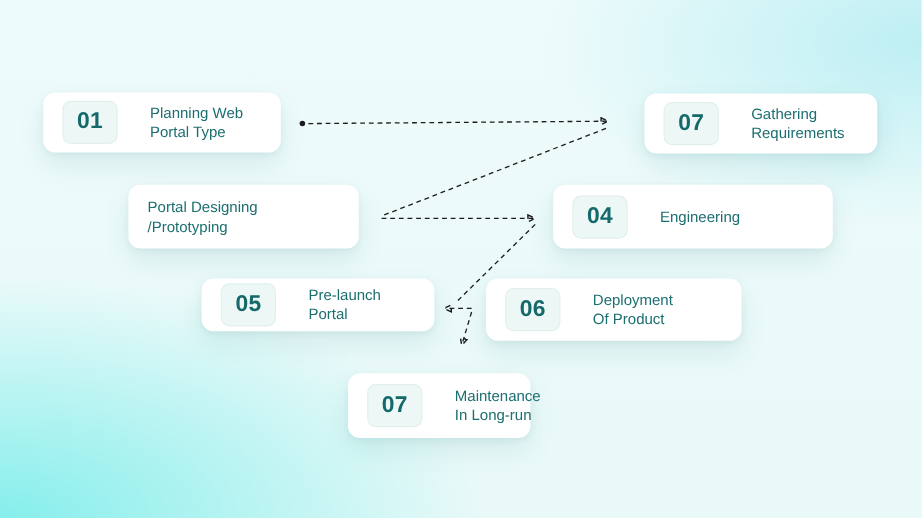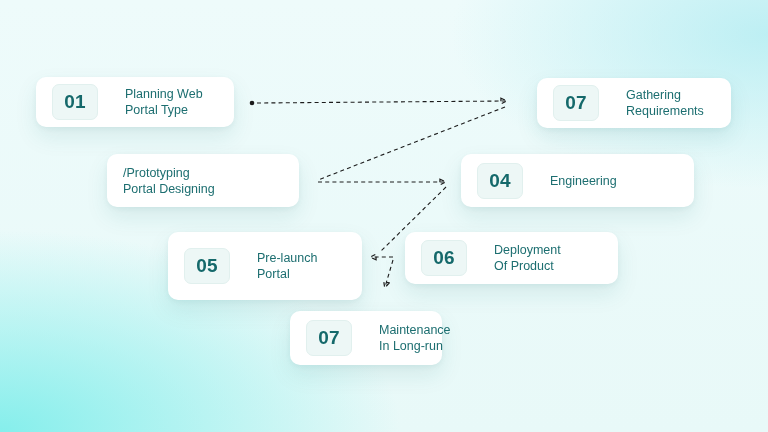--- a/index.html
+++ b/index.html
@@ -20,21 +20,21 @@
   .badge{
     width:44px;height:34px;flex:0 0 auto;display:flex;align-items:center;justify-content:center;
     background:#edf7f6;border:1px solid #e1f0ee;border-radius:7px;
     color:#15696b;font-weight:700;font-size:19px;letter-spacing:0.2px;
   }
   .label{color:#1c6e70;font-weight:400;font-size:12.5px;line-height:16px;}
   .c1{left:36px;top:77px;width:198px;height:50px}
   .c2{left:537px;top:78px;width:194px;height:50px}
   .c3{left:107px;top:154px;width:192px;height:53px}
   .c4{left:461px;top:154px;width:233px;height:53px}
-  .c5{left:168px;top:232px;width:194px;height:68px}
+  .c5{left:168px;top:232px;width:194px;height:44px}
   .c6{left:405px;top:232px;width:213px;height:52px}
   .c7{left:290px;top:311px;width:152px;height:54px}
   .connectors{position:absolute;left:0;top:0;pointer-events:none;}
   .connectors path{fill:none;stroke:#1c1c1c;stroke-width:1.1;stroke-dasharray:4 3.2;}
 </style>
 </head>
 <body>
 
 <div class="canvas">
 
@@ -64,22 +64,22 @@
   <div class="card c2">
     <div class="badge">07</div>
     <div class="label">
       <div>Gathering</div>
       <div>Requirements</div>
     </div>
   </div>
 
   <div class="card c3">
     <div class="label">
+      <div>Portal Designing</div>
       <div>/Prototyping</div>
-      <div>Portal Designing</div>
     </div>
   </div>
 
   <div class="card c4">
     <div class="badge">04</div>
     <div class="label">
       <div>Engineering</div>
     </div>
   </div>
 

